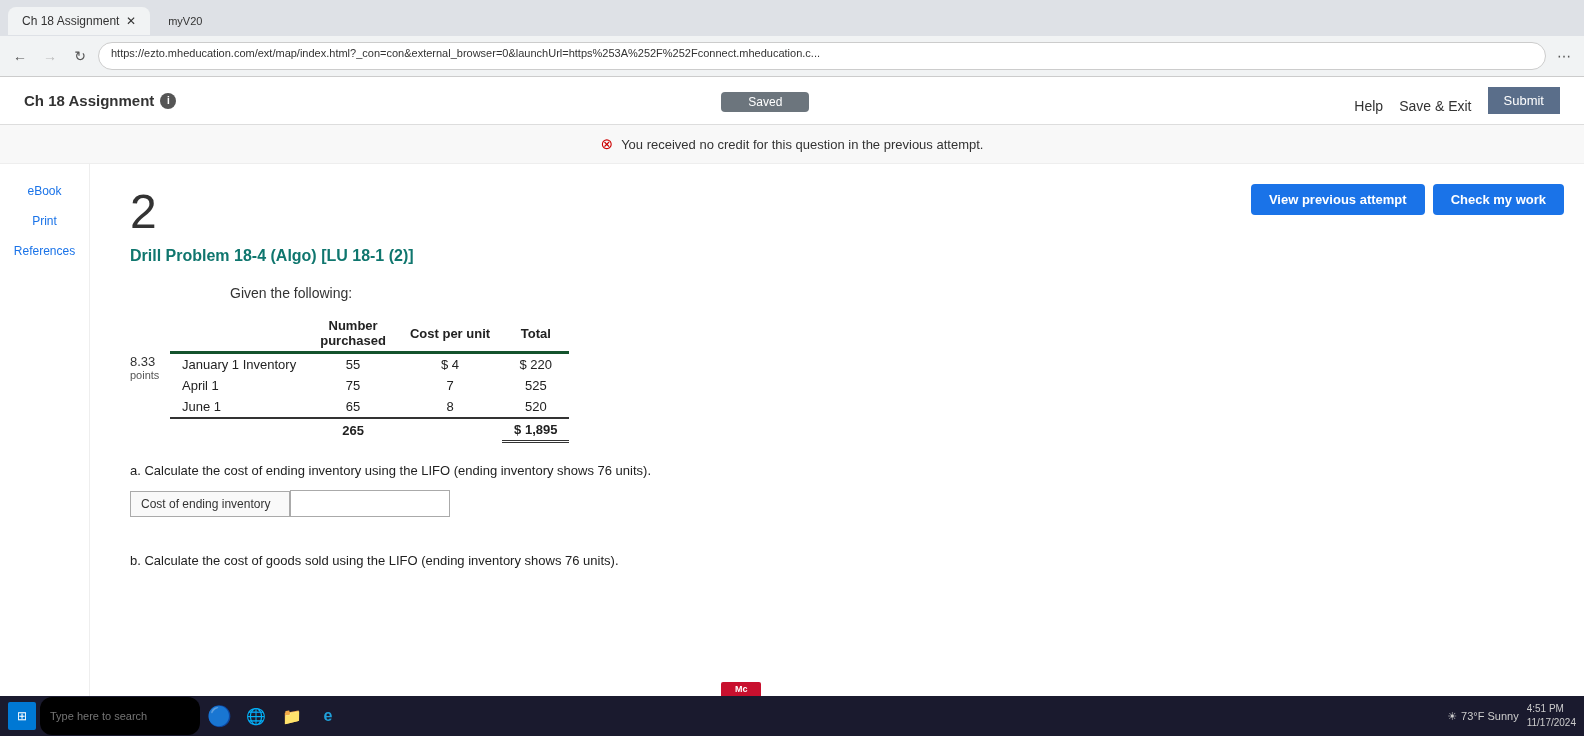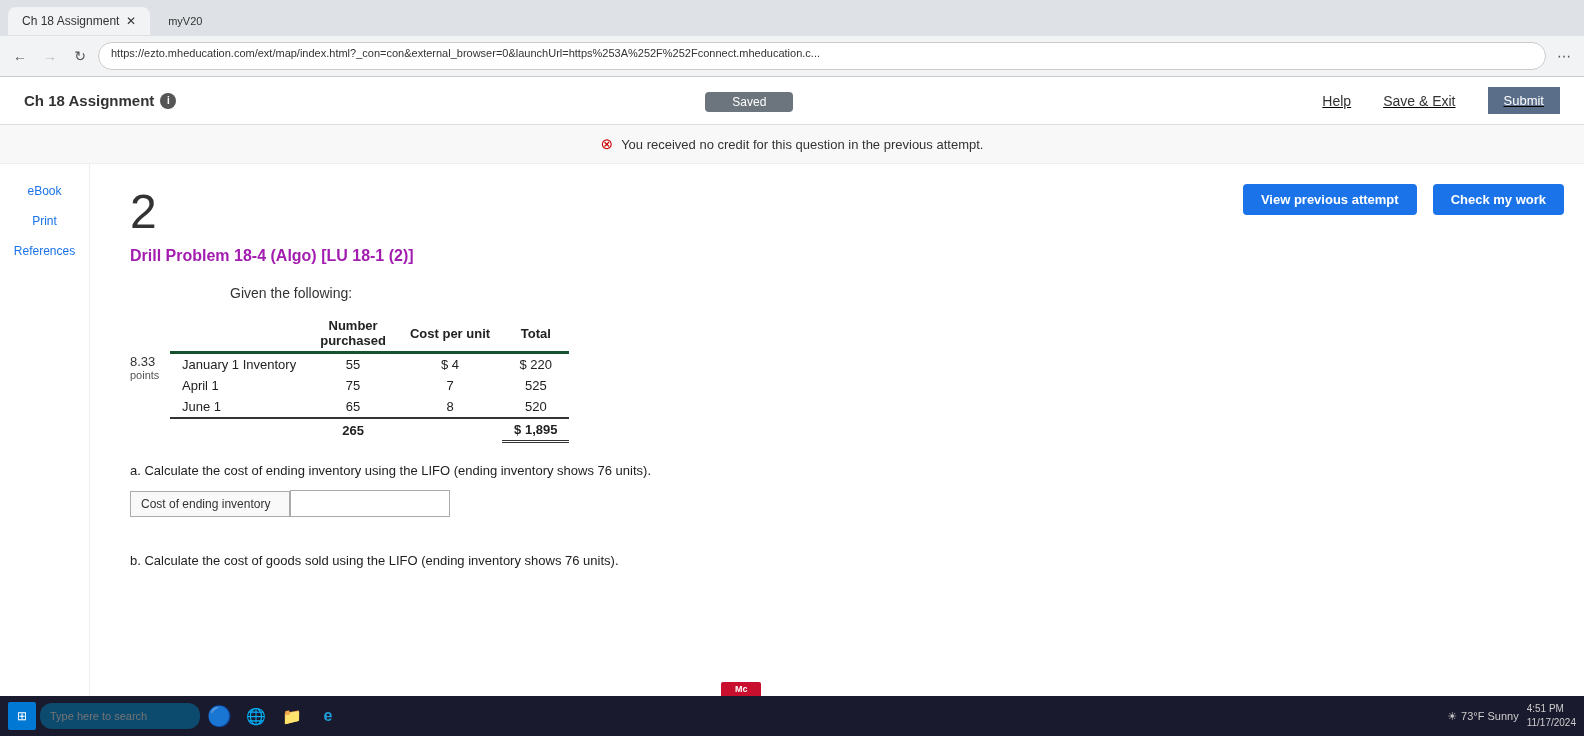--- a/index.html
+++ b/index.html
@@ -92,24 +92,23 @@
     }
     .saved-badge {
       background: #6c757d;
       color: #fff;
       font-size: 12px;
       padding: 3px 27px;
       border-radius: 4px;
     }
     .header-actions {
       display: flex;
-      align-items: center;
-      gap: 32px;
+      align-items: flex-end;
+      gap: 16px;
       font-size: 14px;
-      text-decoration: underline;
     }
     .header-link {
       color: #333;
       text-decoration: none;
       cursor: pointer;
     }
     .btn-submit {
       background: #5a6e8a;
       color: #fff;
       border: none;
@@ -164,21 +163,21 @@
       flex: 1;
       padding: 20px 40px;
       position: relative;
     }
 
     .action-buttons {
       position: absolute;
       top: 20px;
       right: 20px;
       display: flex;
-      gap: 16px;
+      gap: 8px;
     }
     .btn-view {
       background: #1a73e8;
       color: #fff;
       border: none;
       padding: 8px 18px;
       border-radius: 4px;
       cursor: pointer;
       font-size: 13px;
       font-weight: 600;
@@ -196,21 +195,21 @@
 
     .question-number {
       font-size: 48px;
       font-weight: 300;
       color: #333;
       margin-bottom: 8px;
     }
     .question-title {
       font-size: 16px;
       font-weight: 700;
-      color: #a21caf;
+      color: #0f766e;
       margin-bottom: 20px;
     }
     .given-label {
       font-size: 14px;
       color: #333;
       margin-bottom: 14px;
     }
 
     
     .inventory-table {
@@ -331,24 +330,24 @@
       z-index: 100;
     }
     .taskbar-start {
       width: 28px; height: 28px;
       background: #0078d4;
       border-radius: 2px;
       display: flex; align-items: center; justify-content: center;
       color: #fff; font-size: 12px;
     }
     .taskbar-search {
-      background: #0c4a6e;
+      background: #000000;
       border: none;
       border-radius: 12px;
-      padding: 7px 10px;
+      padding: 19px 10px;
       color: #aaa;
       font-size: 11px;
       width: 160px;
       height: 26px;
     }
     .taskbar-item {
       width: 32px; height: 32px;
       border-radius: 4px;
       display: flex; align-items: center; justify-content: center;
       font-size: 16px;

